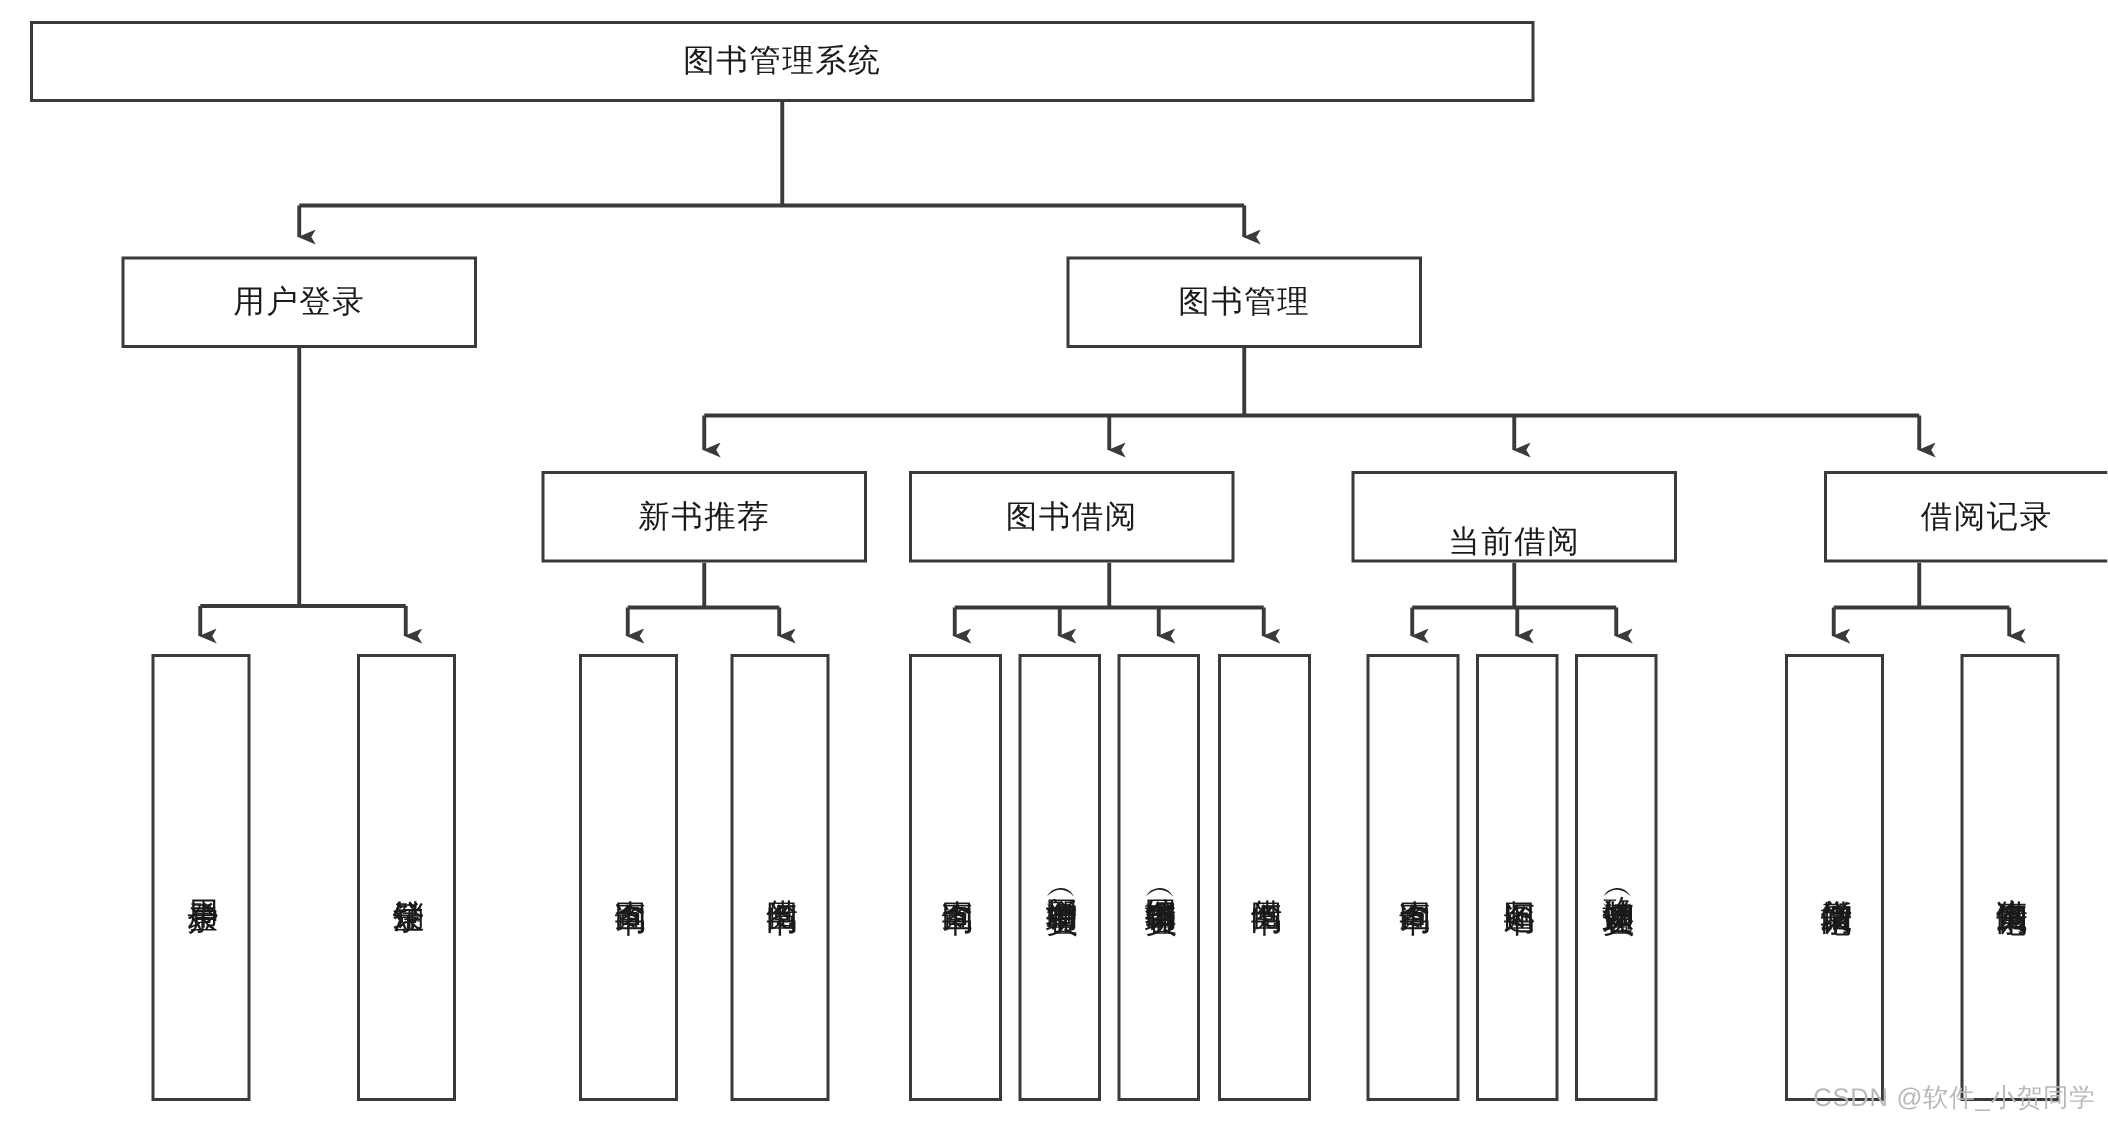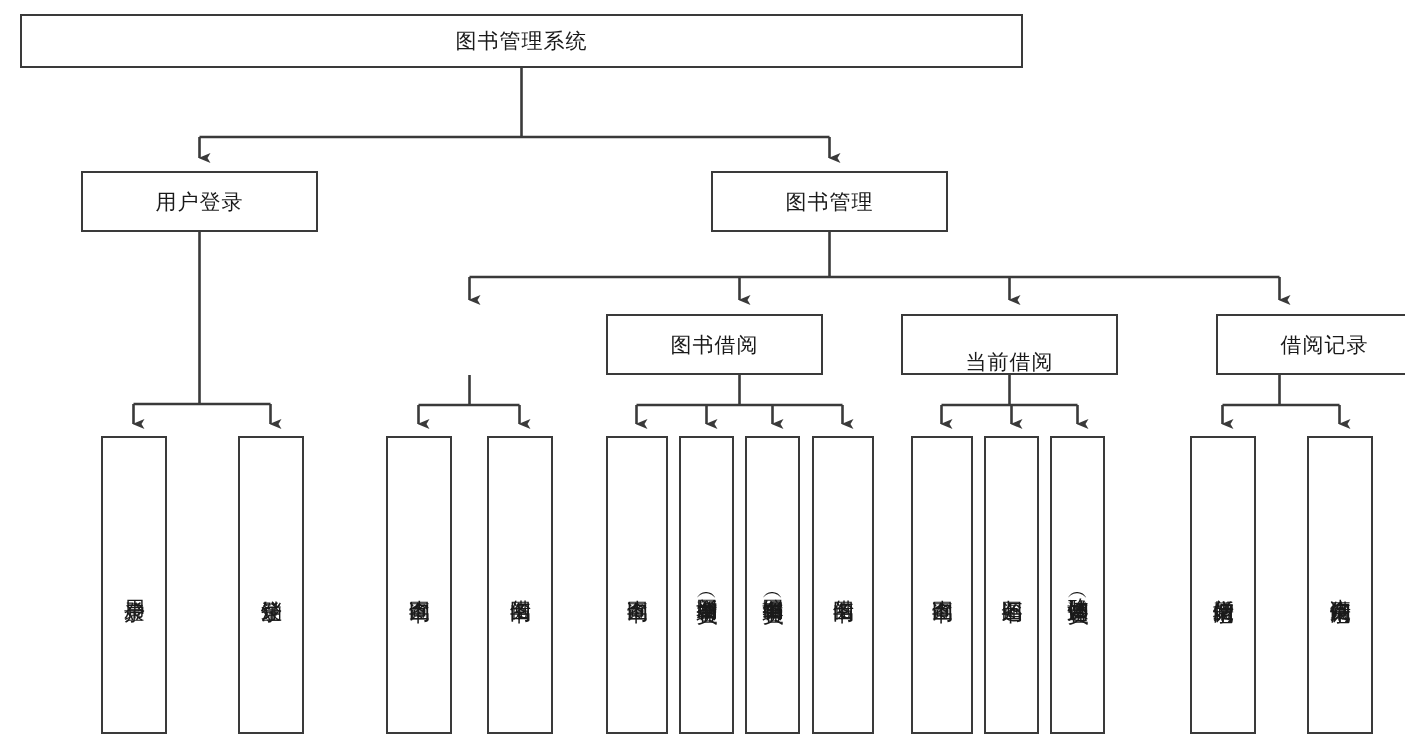--- a/index.html
+++ b/index.html
@@ -128,20 +128,23 @@
     <span>图书管理系统</span>
   </div>
 
   <div class="node node-h" style="left:81px; top:171px; width:237px; height:61px;">
     <span>用户登录</span>
   </div>
   <div class="node node-h" style="left:711px; top:171px; width:237px; height:61px;align-items:center;">
     <span>图书管理</span>
   </div>
 
+  <div class="node node-h" style="left:361px; top:314px; width:217px; height:61px;">
+    <span>新书推荐</span>
+  </div>
   <div class="node node-h" style="left:606px; top:314px; width:217px; height:61px;">
     <span>图书借阅</span>
   </div>
   <div class="node node-h" style="left:901px; top:314px; width:217px; height:61px;align-items:flex-end;">
     <span>当前借阅</span>
   </div>
   <div class="node node-h" style="left:1216px; top:314px; width:217px; height:61px;">
     <span>借阅记录</span>
   </div>
 
@@ -182,14 +185,15 @@
     <span class="vlabel">确认归还（管理员）</span>
   </div>
 
   <div class="node node-v" style="left:1190px; top:436px; width:66px; height:298px;">
     <span class="vlabel">新增借阅记录</span>
   </div>
   <div class="node node-v" style="left:1307px; top:436px; width:66px; height:298px;">
     <span class="vlabel">查询借阅记录</span>
   </div>
 
+  <div class="watermark">CSDN @软件_小贺同学</div>
 
 </div>
 
 </body></html>

